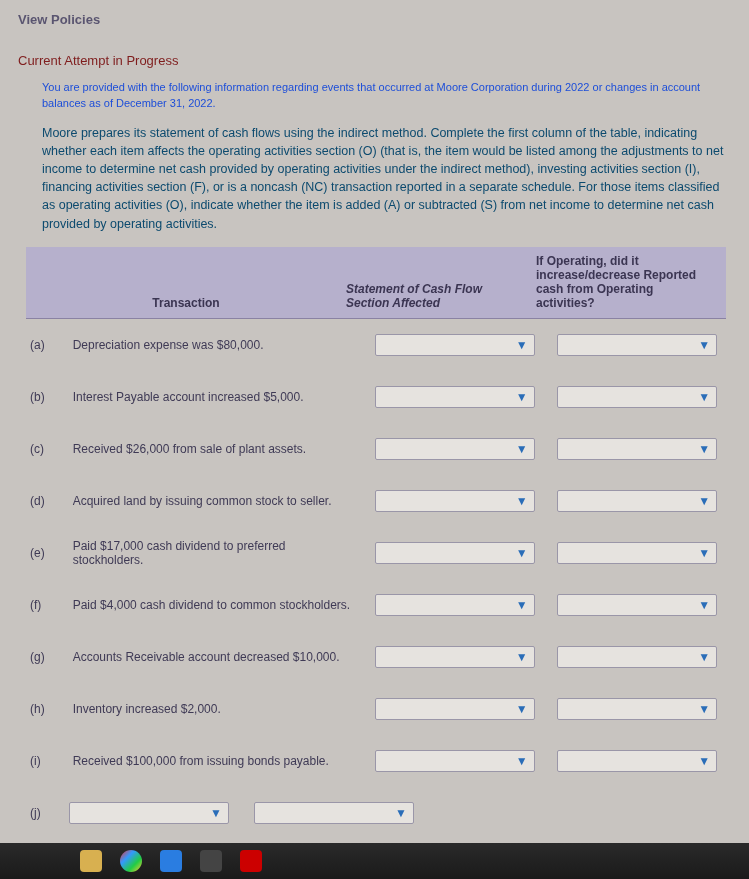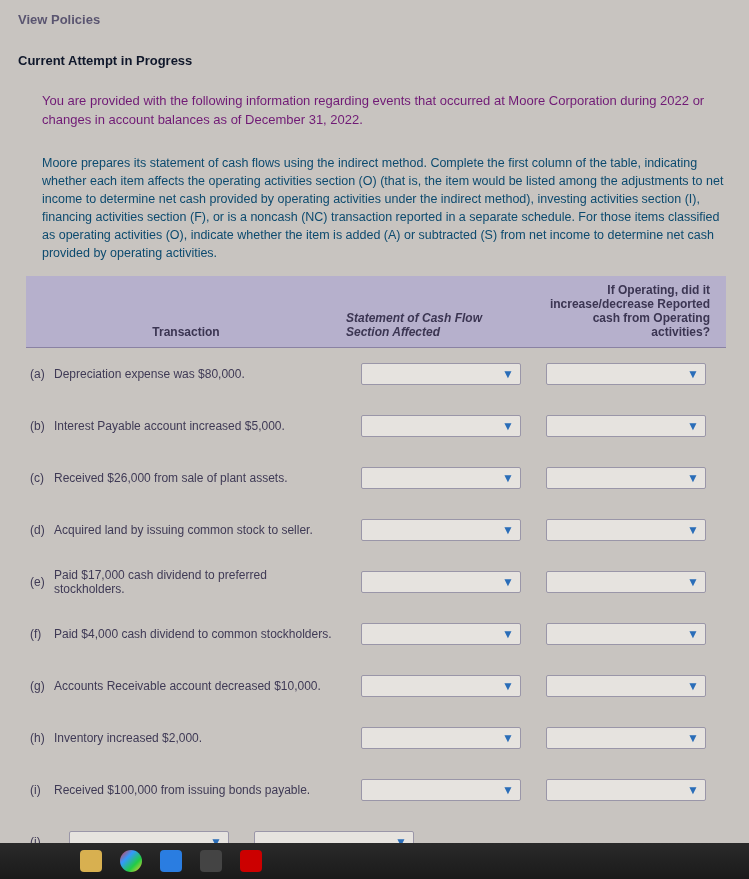--- a/index.html
+++ b/index.html
@@ -13,30 +13,30 @@
     font-size: 12px;
     color: #3a3a3a;
   }
   .top-link {
     color: #5a5570;
     font-weight: bold;
     font-size: 13px;
     margin-bottom: 26px;
   }
   .attempt {
-    color: #0f172a;
-    font-weight: bold;
+    color: #7f1d1d;
+    font-weight: normal;
     font-size: 13px;
-    margin-bottom: 24px;
+    margin-bottom: 12px;
   }
   .intro {
-    color: #701a75;
-    font-size: 13px;
+    color: #1d4ed8;
+    font-size: 11px;
     line-height: 1.45;
-    margin-bottom: 24px;
+    margin-bottom: 12px;
     padding-left: 16px;
   }
   .explain {
     color: #0c4a6e;
     font-size: 12.5px;
     line-height: 1.45;
     margin-bottom: 14px;
     padding-left: 16px;
   }
   .content {
@@ -51,35 +51,36 @@
     border-bottom: 1px solid #8a82a3;
     height: 72px;
     align-items: flex-end;
     padding-bottom: 8px;
     font-weight: bold;
     font-size: 12px;
     color: #3b3552;
   }
   .thead .c1 { width: 320px; text-align: center; margin-top: 8px; }
   .thead .c2 { width: 190px; text-align: left; padding-right: 10px; font-style: italic;}
-  .thead .c3 { width: 180px; text-align: right; padding-right: 6px;}
+  .thead .c3 { width: 180px; text-align: left; padding-right: 6px;}
   .row {
     display: flex;
     align-items: center;
     height: 52px;
     font-size: 12px;
     color: #3f3a55;
   }
   .row .label {
     width: 28px;
     padding-left: 4px;
   }
   .row .txt {
     width: 292px;
     padding-right: 8px;
+    margin-left: 19px;
   }
   .row .sel1 { width: 190px; display:flex; justify-content:center; }
   .row .sel2 { width: 180px; display:flex; justify-content:center; }
   .dropdown {
     position: relative;
     width: 160px;
     height: 22px;
     background: #e6e3df;
     border: 1px solid #9a96a8;
     border-radius: 2px;

